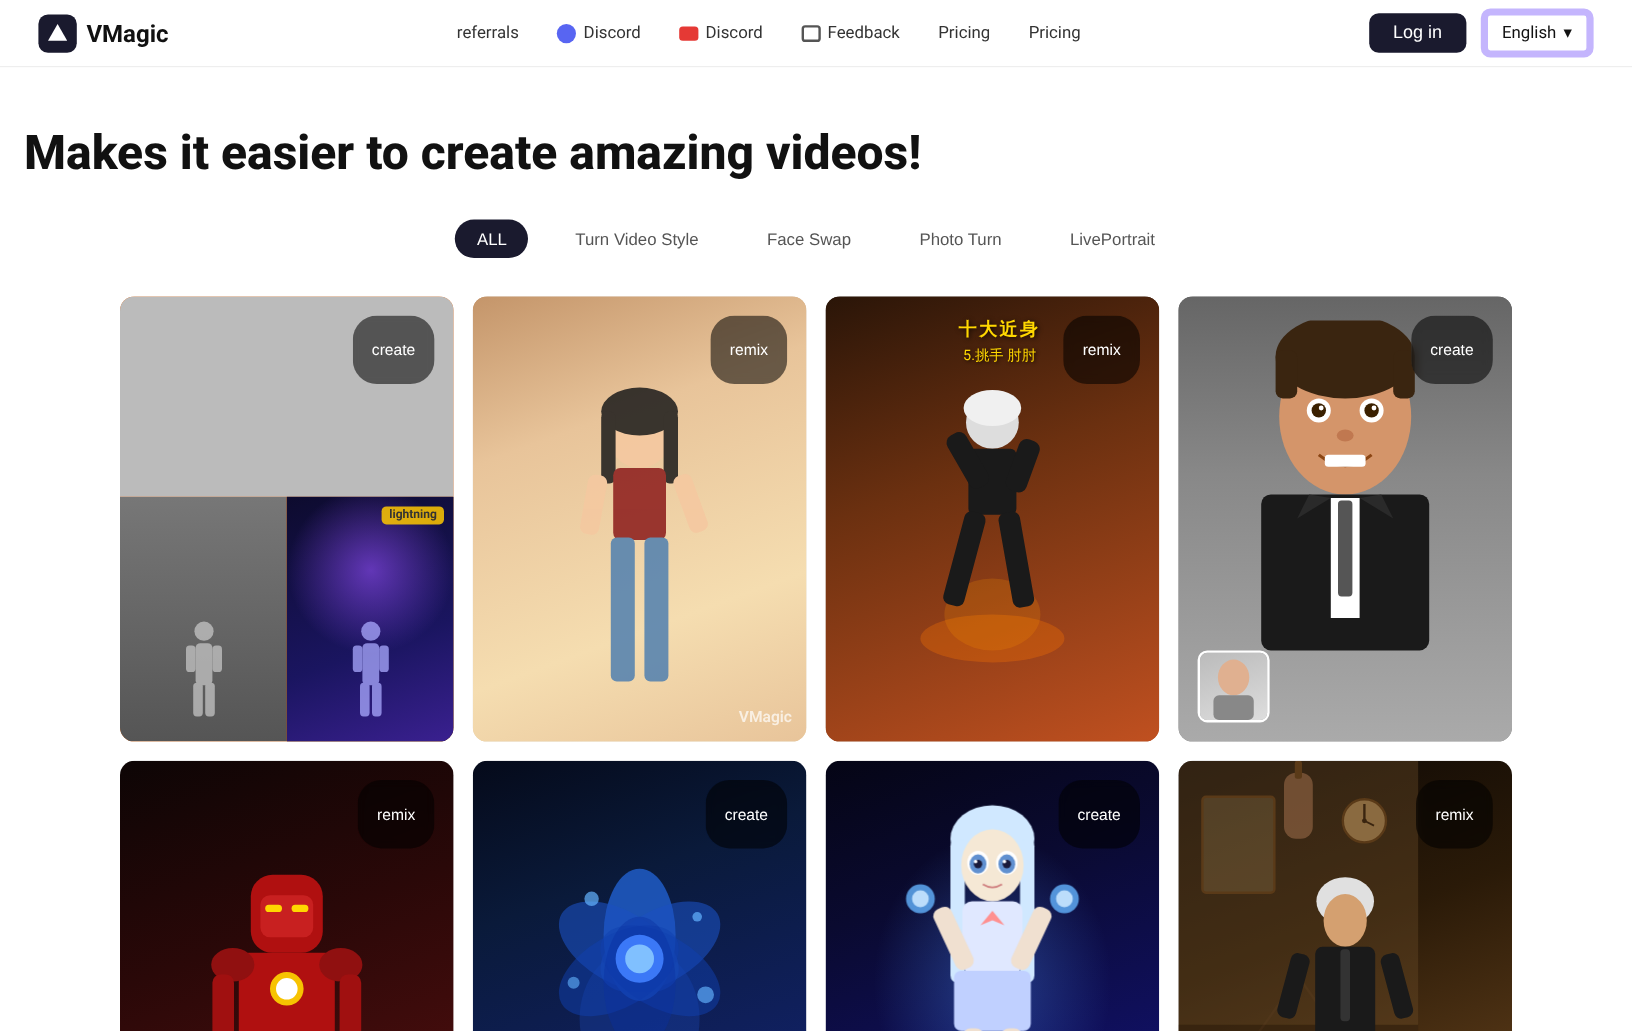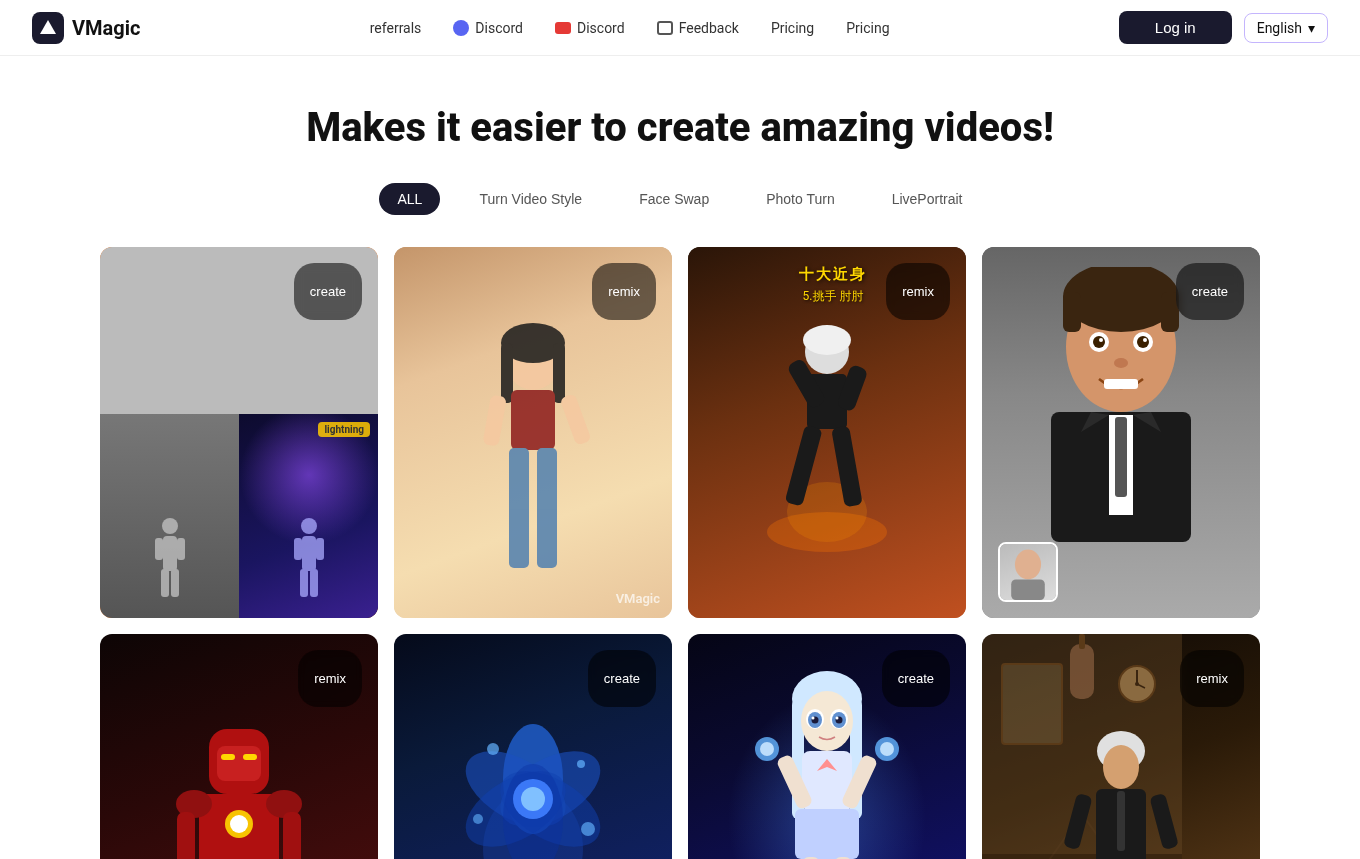--- a/index.html
+++ b/index.html
@@ -11,30 +11,30 @@
       padding: 0 32px; height: 56px; border-bottom: 1px solid #eee;
       position: sticky; top: 0; background: #fff; z-index: 100;
     }
     .nav-logo { display: flex; align-items: center; gap: 8px; font-size: 20px; font-weight: 700; text-decoration: none; color: #111; }
     .logo-icon { width: 32px; height: 32px; background: #1a1a2e; border-radius: 8px; display: flex; align-items: center; justify-content: center; }
     .logo-icon svg { width: 20px; height: 20px; fill: #fff; }
     .nav-links { display: flex; align-items: center; gap: 32px; }
     .nav-link { text-decoration: none; color: #333; font-size: 14px; display: flex; align-items: center; gap: 6px; }
     .nav-right { display: flex; align-items: center; gap: 12px; }
     .login-btn {
-      background: #1a1a2e; color: #fff; border: none; padding: 8px 36px;
+      background: #1a1a2e; color: #fff; border: none; padding: 8px 20px;
       border-radius: 8px; font-size: 15px; cursor: pointer; font-weight: 500;
     }
     .lang-selector {
-      border: 1px solid #c4b5fd; border-radius: 8px; padding: 6px 12px;
+      border: 6px solid #c4b5fd; border-radius: 8px; padding: 6px 12px;
       font-size: 14px; background: #fff; cursor: pointer; display: flex; align-items: center; gap: 6px;
     }
 
     
-    .hero { text-align: center; padding: 48px 20px 32px; }
+    .hero { text-align: left; padding: 48px 20px 32px; }
     .hero h1 { font-size: 40px; font-weight: 800; color: #111; }
 
     
     .tabs { display: flex; justify-content: center; gap: 21px; margin-bottom: 32px; }
     .tab {
       padding: 8px 18px; border-radius: 20px; border: none; cursor: pointer;
       font-size: 14px; font-weight: 500; background: transparent; color: #555;
     }
     .tab.active { background: #1a1a2e; color: #fff; }
 

